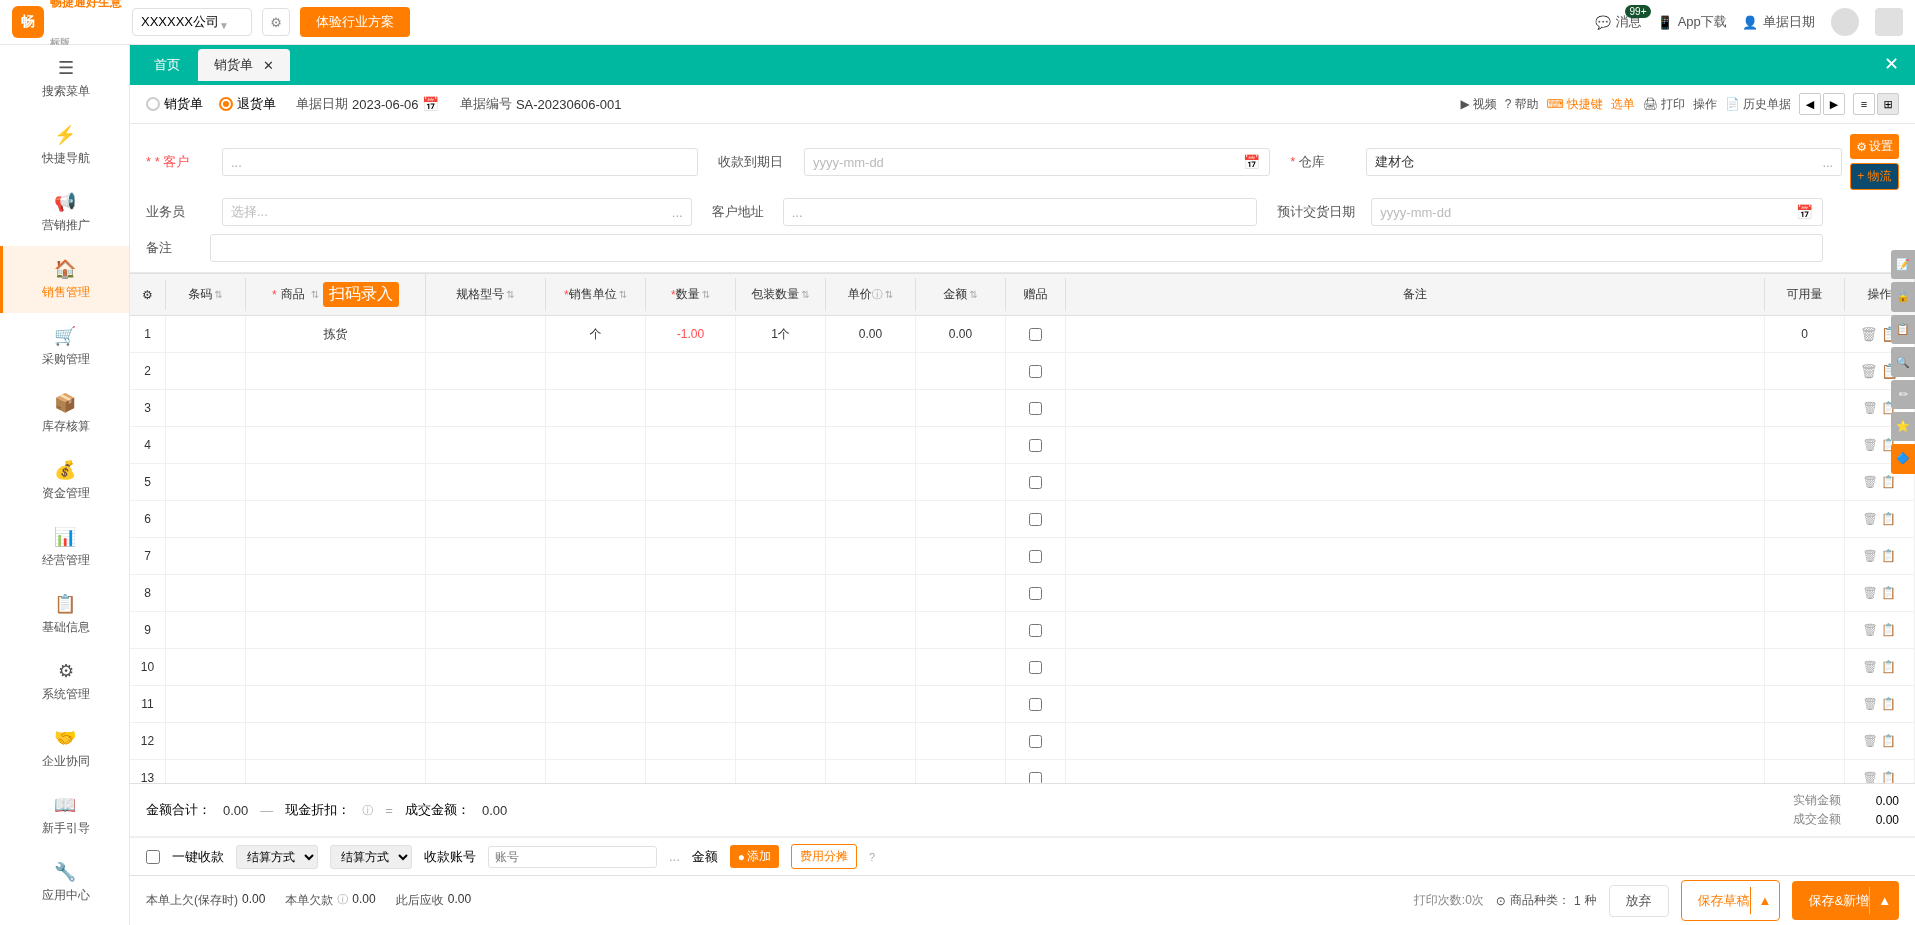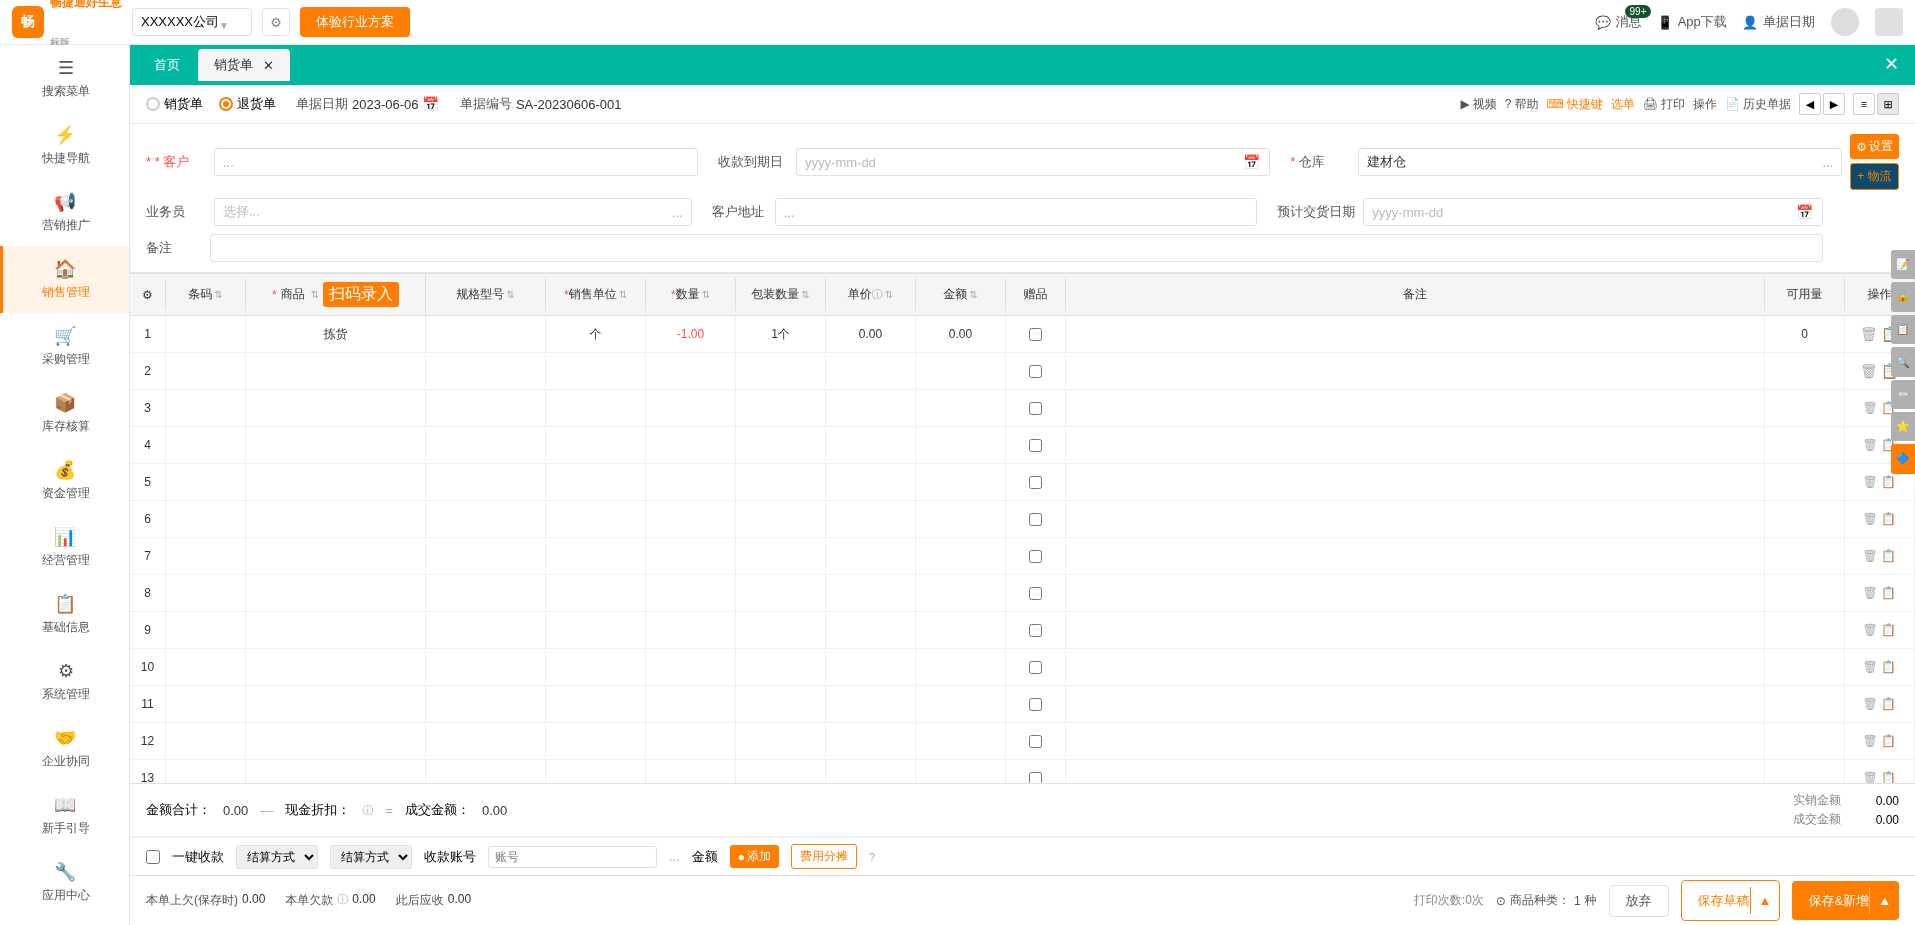--- a/index.html
+++ b/index.html
@@ -51,21 +51,21 @@
     .nav-arrows { display: flex; gap: 2px; }
     .nav-arrow { width: 22px; height: 22px; border: 1px solid #ccc; border-radius: 2px; display: flex; align-items: center; justify-content: center; cursor: pointer; font-size: 11px; }
     .view-toggle { display: flex; gap: 2px; }
     .view-btn { width: 22px; height: 22px; border: 1px solid #ccc; border-radius: 2px; display: flex; align-items: center; justify-content: center; cursor: pointer; font-size: 11px; background: white; }
     .view-btn.active { background: #e8e8e8; }
 
     
     .form-fields { background: white; padding: 10px 16px; border-bottom: 1px solid #e8e8e8; }
     .form-row { display: flex; align-items: center; gap: 0; margin-bottom: 8px; }
     .form-row:last-child { margin-bottom: 0; }
-    .field-group { display: flex; align-items: center; flex: 1; gap: 4px; min-width: 0; }
+    .field-group { display: flex; align-items: center; flex: 1; gap: 12px; min-width: 0; }
     .field-label { color: #555; font-size: 13px; white-space: nowrap; min-width: 60px; }
     .field-input { flex: 1; border: 1px solid #e0e0e0; border-radius: 3px; padding: 4px 8px; font-size: 13px; color: #333; cursor: pointer; display: flex; align-items: center; justify-content: space-between; min-height: 28px; }
     .field-input .dots { color: #aaa; }
     .field-divider { width: 20px; }
     .side-btn { background: #ff7d00; color: white; border: none; border-radius: 3px; padding: 4px 6px; font-size: 12px; cursor: pointer; display: flex; align-items: center; gap: 2px; }
     .side-btn.white { background: #0c4a6e; color: #ff7d00; border: 1px solid #ff7d00; }
 
     
     .table-area { flex: 1; overflow: hidden; background: white; display: flex; flex-direction: column; }
     .table-header { display: flex; align-items: center; background: #f5f5f5; border-bottom: 1px solid #e0e0e0; border-top: 1px solid #e0e0e0; }

